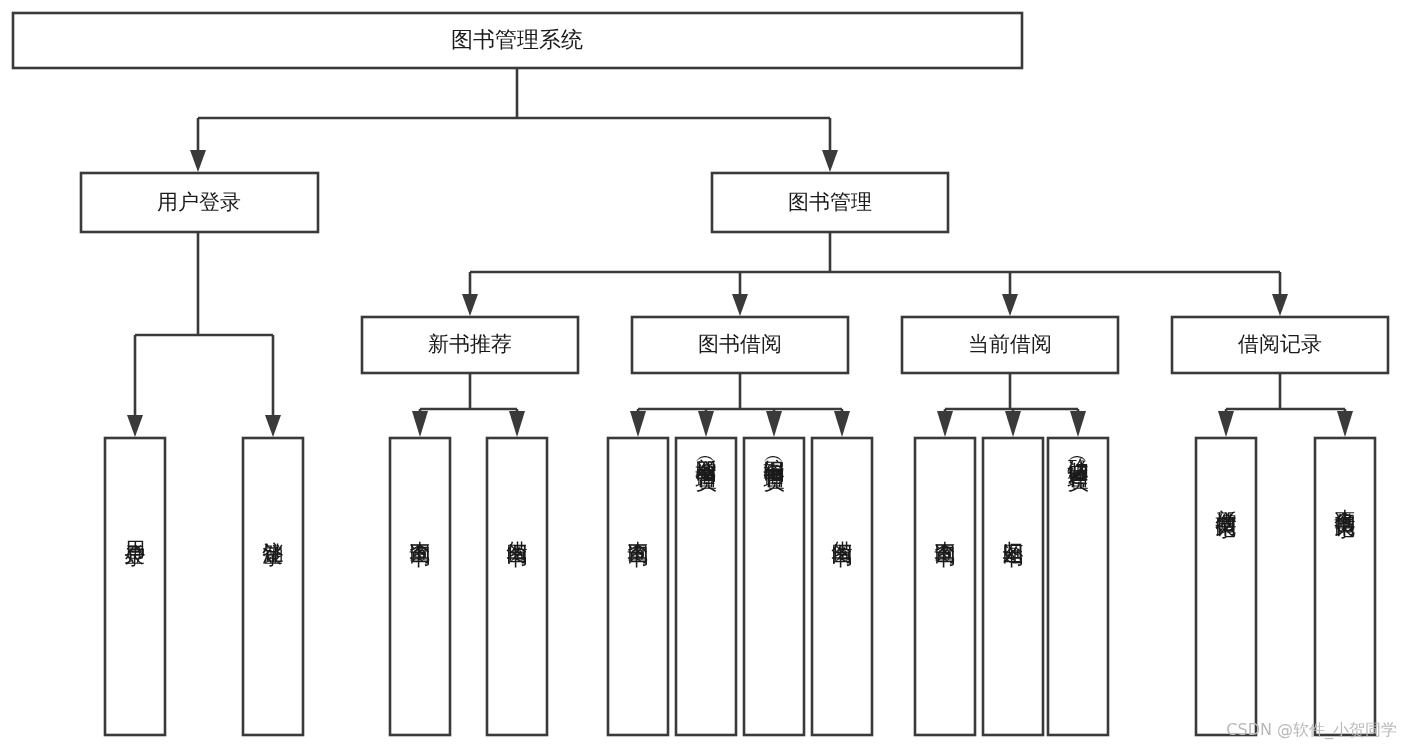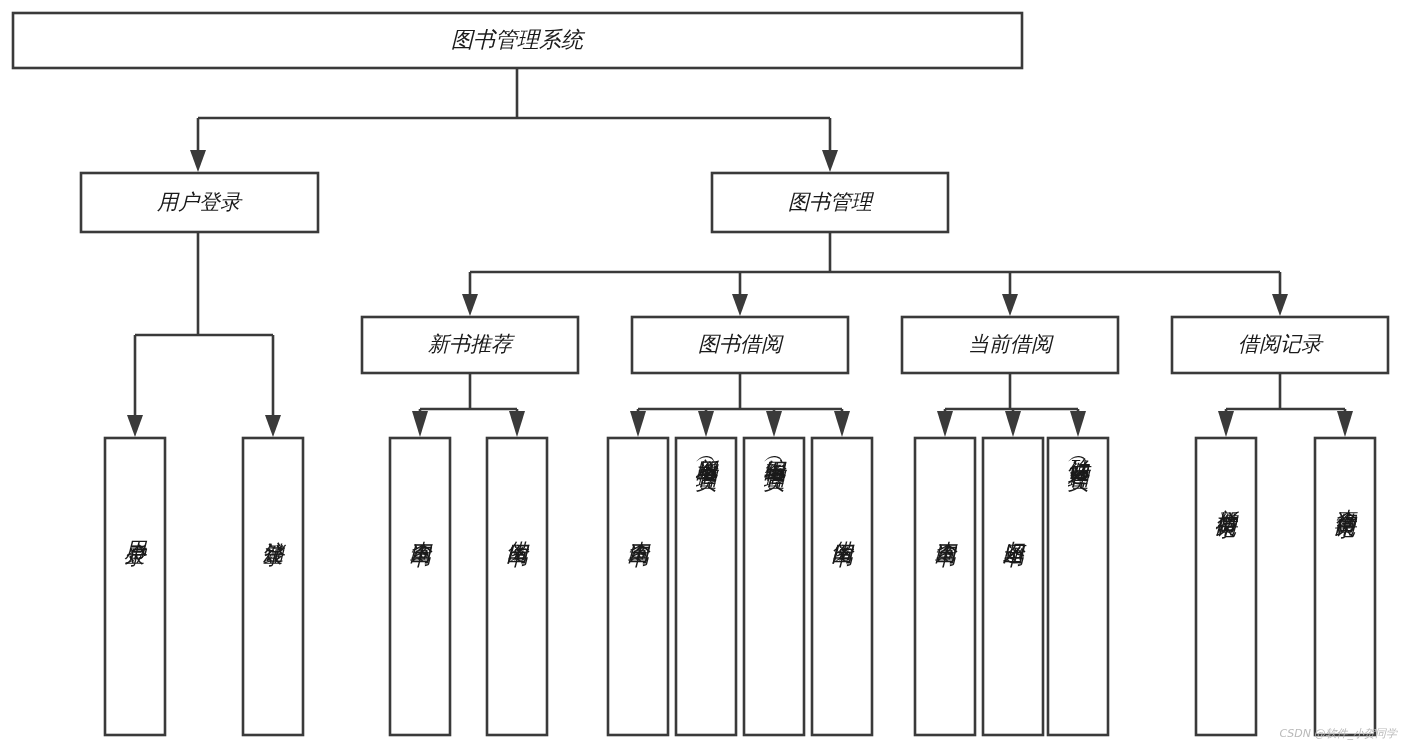--- a/index.html
+++ b/index.html
@@ -13,21 +13,20 @@
     position: relative;
     font-family: "DejaVu Sans", "Liberation Sans", sans-serif;
     overflow: hidden;
   }
   #diagram-root {
     position: absolute;
     left: 0;
     top: 0;
     width: 1405px;
     height: 747px;
-    font-style: italic;
   }
   svg.diagram {
     display: block;
     width: 1405px;
     height: 747px;
   }
   .node-box {
     fill: #ffffff;
     stroke: #3a3a3a;
     stroke-width: 2.6;
@@ -60,21 +59,21 @@
     letter-spacing: 2px;
   }
   .title-label {
     font-size: 22px;
   }
   .watermark {
     position: absolute;
     right: 8px;
     bottom: 6px;
     font-family: "DejaVu Sans", "Liberation Sans", sans-serif;
-    font-size: 11px;
+    font-size: 16px;
     color: #b9b9b9;
     white-space: nowrap;
     pointer-events: none;
   }
 </style>
 </head>
 <body>
 
 <div id="diagram-root">
   <svg class="diagram" viewBox="0 0 1405 747" xmlns="http://www.w3.org/2000/svg">

